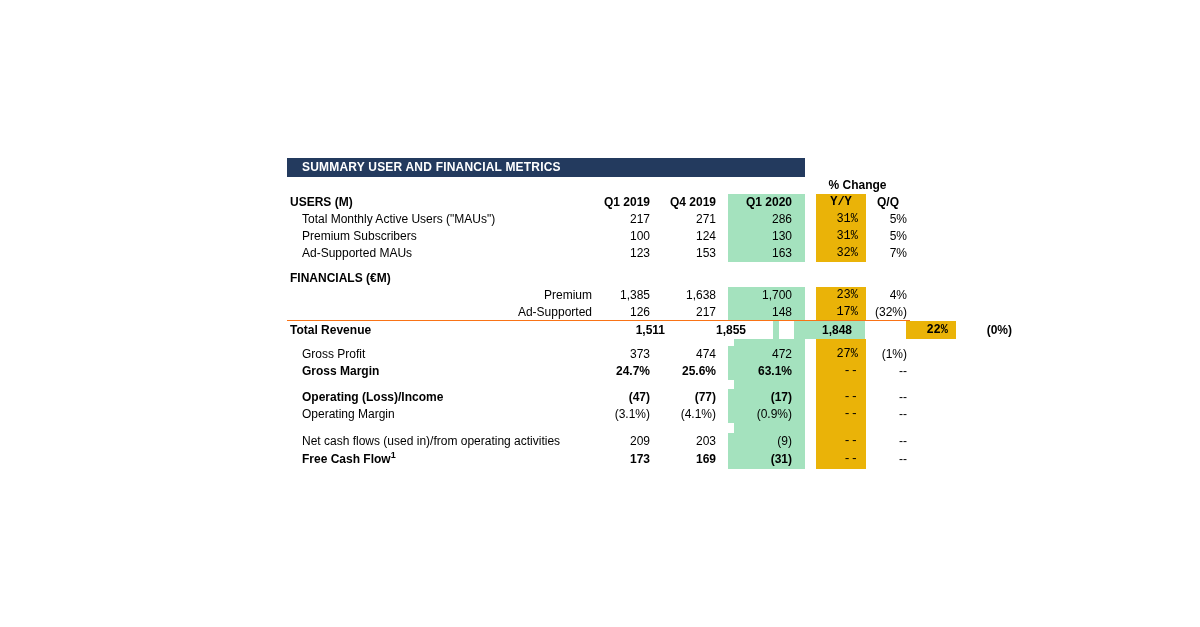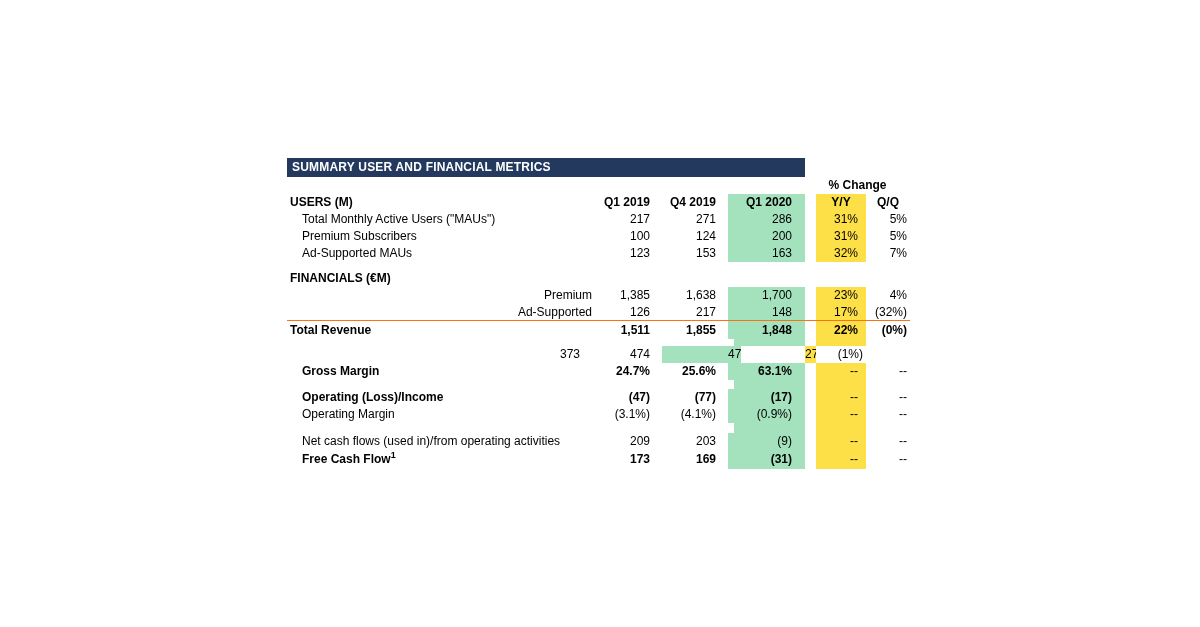--- a/index.html
+++ b/index.html
@@ -16,50 +16,50 @@
     left: 287px; top: 158px;
     width: 623px;
     font-size: 12px;
   }
 
   .row {
     display: grid;
     grid-template-columns: 305px 70px 66px 6px 71px 11px 50px 44px;
   }
   .h19 { height: 19px; line-height: 19px; }
-  .h18 { height: 18px; line-height: 18px; }
+  .h18 { height: 18px; line-height: 18px; gap: 15px; }
   .h17 { height: 17px; line-height: 17px; }
   .h10 { height: 10px; }
   .h9  { height: 9px; }
   .h8  { height: 8px; }
   .h7  { height: 7px; }
 
   .cell { overflow: hidden; white-space: nowrap; }
   .num  { text-align: right; }
   .c1   { padding-right: 12px; }
   .c2   { padding-right: 12px; }
   .c3   { padding-right: 13px; }
   .yy   { padding-right: 8px; }
   .qq   { padding-right: 3px; }
   .ctr  { text-align: center; padding-right: 0; }
 
   .g  { background: #a4e2be; }   
-  .gy { background: #fde047; }   
+  .gy { background: #eab308; font-family: Liberation Mono, monospace; }   
 
   .b { font-weight: bold; }
   .sec  { padding-left: 3px;  font-weight: bold; }
   .ind1 { padding-left: 15px; }
   .ind2 { padding-left: 21px; text-align: right; }
 
   .titlebar {
     grid-column: 1 / 6;
     background: #233a5e;
     color: #ffffff;
     font-weight: bold;
-    padding-left: 5px;
+    padding-left: 15px;
     letter-spacing: 0.2px;
   }
   .span15 { grid-column: 1 / 6; }
   .span68 { grid-column: 6 / 9; }
   .span14 { grid-column: 1 / 5; }
 
   .uline > .cell { border-bottom: 1px solid #f97316; }
 
   sup { font-size: 9px; line-height: 0; }
 </style>
@@ -98,21 +98,21 @@
     <div class="cell"></div>
     <div class="cell num yy gy">31%</div>
     <div class="cell num qq">5%</div>
   </div>
 
   <div class="row h17">
     <div class="cell ind1">Premium Subscribers</div>
     <div class="cell num c1">100</div>
     <div class="cell num c2">124</div>
     <div class="cell g"></div>
-    <div class="cell num c3 g">200</div>
+    <div class="cell num c3 g">130</div>
     <div class="cell"></div>
     <div class="cell num yy gy">31%</div>
     <div class="cell num qq">5%</div>
   </div>
 
   <div class="row h17">
     <div class="cell ind1">Ad-Supported MAUs</div>
     <div class="cell num c1">123</div>
     <div class="cell num c2">153</div>
     <div class="cell g"></div>
@@ -168,20 +168,21 @@
 
   <div class="row h7">
     <div class="cell span14"></div>
     <div class="cell g"></div>
     <div class="cell"></div>
     <div class="cell gy"></div>
     <div class="cell"></div>
   </div>
 
   <div class="row h17">
+    <div class="cell ind1">Gross Profit</div>
     <div class="cell num c1">373</div>
     <div class="cell num c2">474</div>
     <div class="cell g"></div>
     <div class="cell num c3 g">472</div>
     <div class="cell"></div>
     <div class="cell num yy gy">27%</div>
     <div class="cell num qq">(1%)</div>
   </div>
 
   <div class="row h17">

